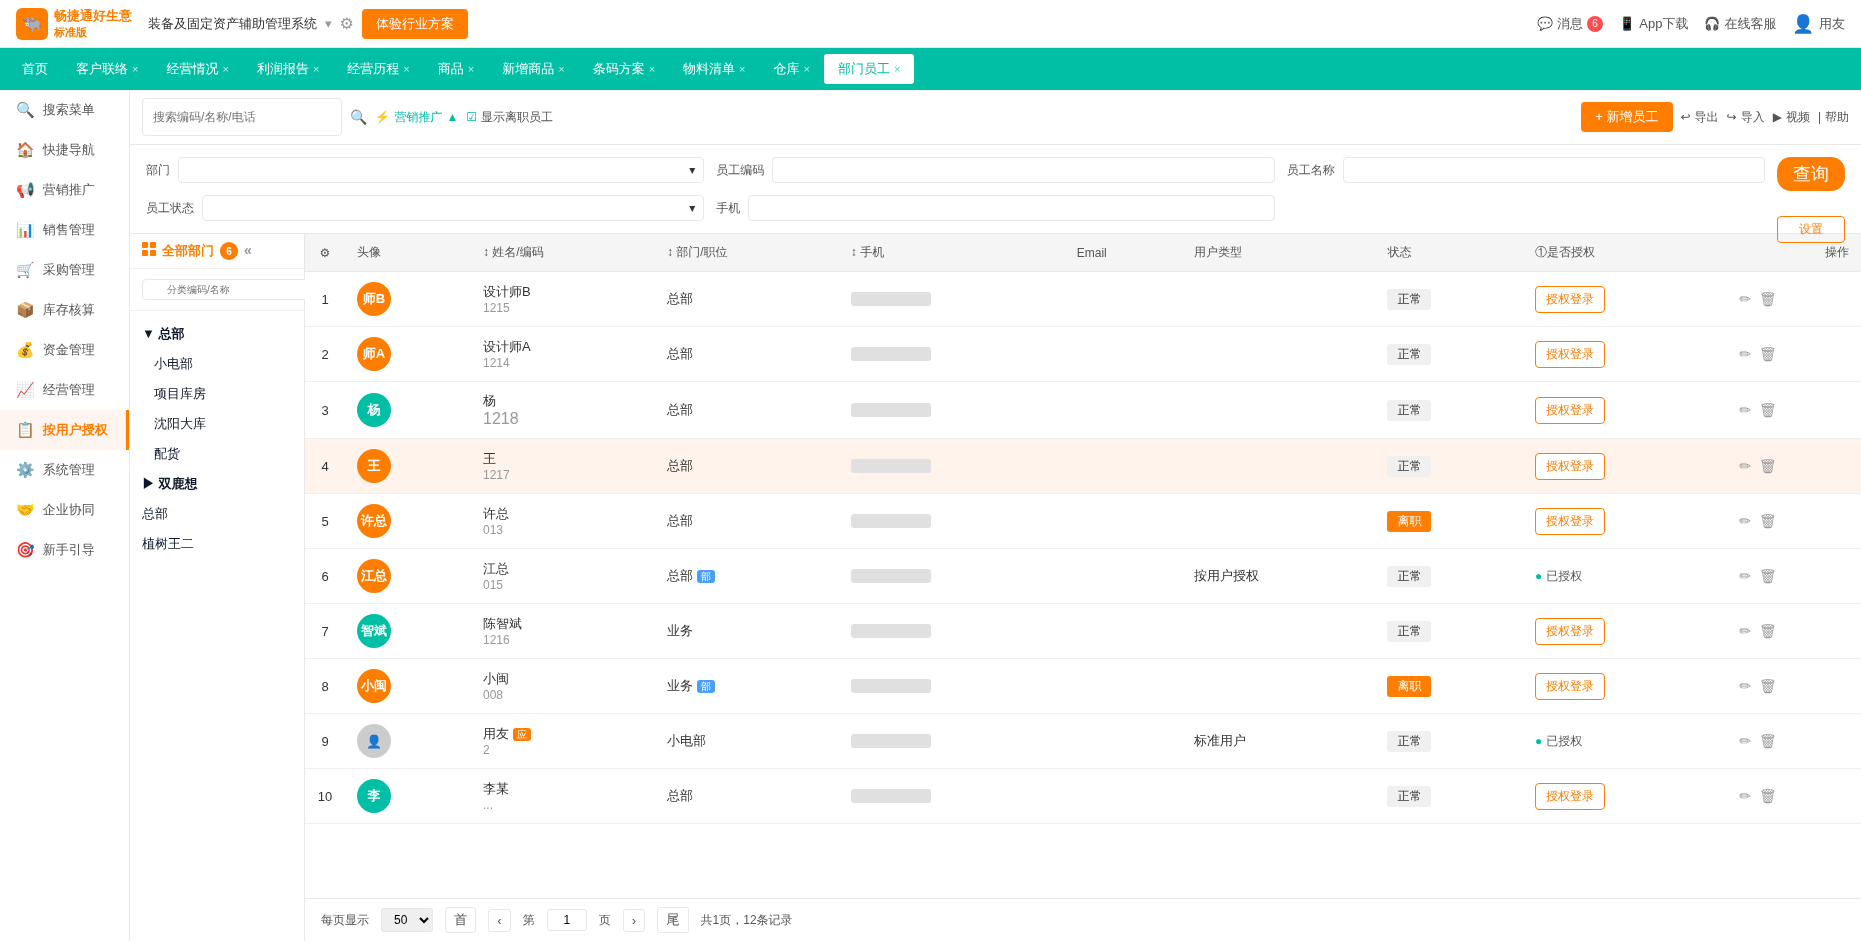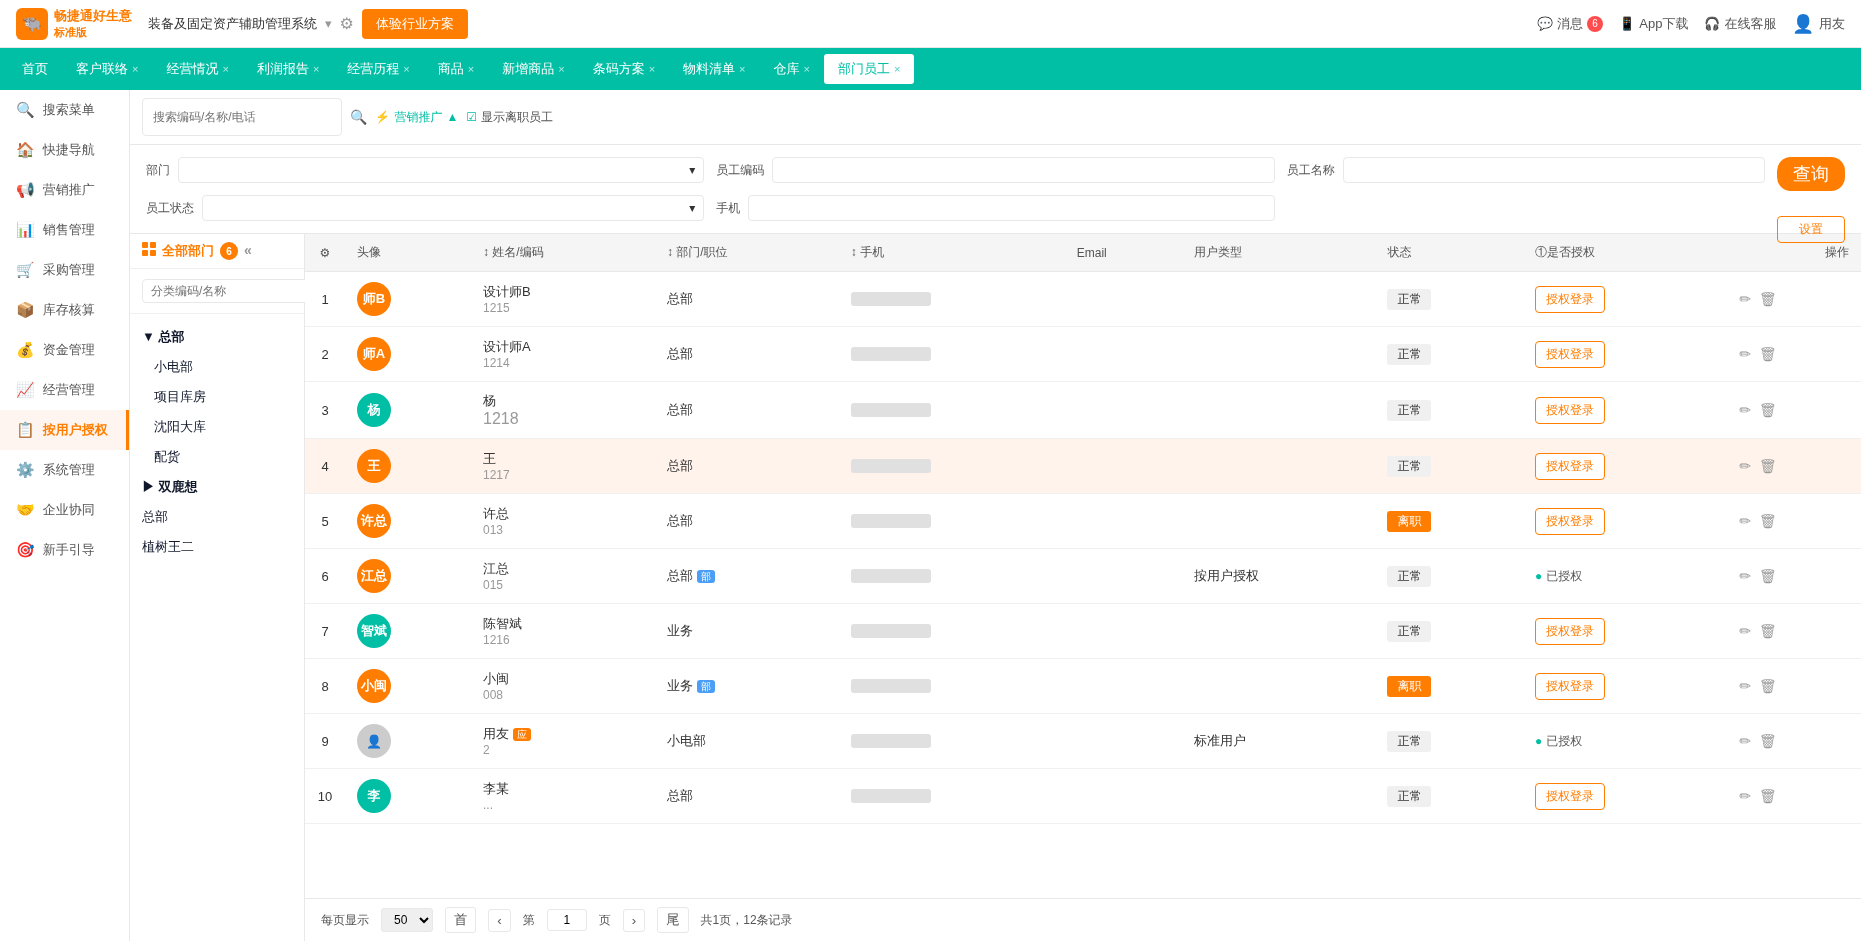--- a/index.html
+++ b/index.html
@@ -51,21 +51,21 @@
     .content-area { flex: 1; display: flex; flex-direction: column; overflow: hidden; background: #f5f5f5; }
 
     
     .content-inner { display: flex; flex: 1; overflow: hidden; }
 
     
     .dept-panel {
       width: 175px; background: #fff; border-right: 1px solid #e8e8e8; display: flex; flex-direction: column; flex-shrink: 0;
     }
     .dept-header { display: flex; align-items: center; padding: 10px 12px; gap: 6px; border-bottom: 1px solid #f0f0f0; }
-    .dept-search { flex: 1; border: 1px solid #e8e8e8; border-radius: 4px; padding: 4px 8px; font-size: 12px; }
+    .dept-search { flex: 1; border: 1px solid #e8e8e8; border-radius: 4px; padding: 4px 24px; font-size: 10px; }
     .dept-tree { flex: 1; overflow-y: auto; padding: 8px 0; }
     .dept-node { padding: 6px 12px; cursor: pointer; font-size: 13px; color: #0f172a; display: flex; align-items: center; gap: 4px; }
     .dept-all { display: flex; align-items: flex-start; gap: 6px; padding: 8px 12px; color: #ff7d00; font-weight: bold; font-size: 13px; cursor: pointer; border-bottom: 1px solid #f0f0f0; }
     .dept-badge { background: #ff7d00; color: #fff; border-radius: 50%; width: 18px; height: 18px; font-size: 10px; display: flex; align-items: center; justify-content: center; }
     .collapse-btn { cursor: pointer; color: #999; font-size: 14px; }
 
     
     .main-panel { flex: 1; display: flex; flex-direction: column; overflow: hidden; }
 
     
@@ -230,20 +230,39 @@
       <input class="search-input" type="text" placeholder="搜索编码/名称/电话" style="">
       <button class="search-btn">🔍</button>
       <button class="filter-btn">
         <span>⚡</span>
         <span>营销推广</span>
         <span>▲</span>
       </button>
       <div class="show-resigned">
         <span class="checkbox-checked">☑</span>
         <span>显示离职员工</span>
+      </div>
+      <div class="toolbar-right">
+        <button class="add-btn">+ 新增员工</button>
+        <button class="icon-btn">
+          <span>↩</span>
+          <span>导出</span>
+        </button>
+        <button class="icon-btn">
+          <span>↪</span>
+          <span>导入</span>
+        </button>
+        <button class="icon-btn">
+          <span>▶</span>
+          <span>视频</span>
+        </button>
+        <button class="icon-btn">
+          <span>|</span>
+          <span>帮助</span>
+        </button>
       </div>
     </div>
 
     <div class="filter-form">
       <div class="filter-form-row">
         <span class="filter-label">部门</span>
         <div class="filter-select">
           <span></span>
           <span>▾</span>
         </div>

